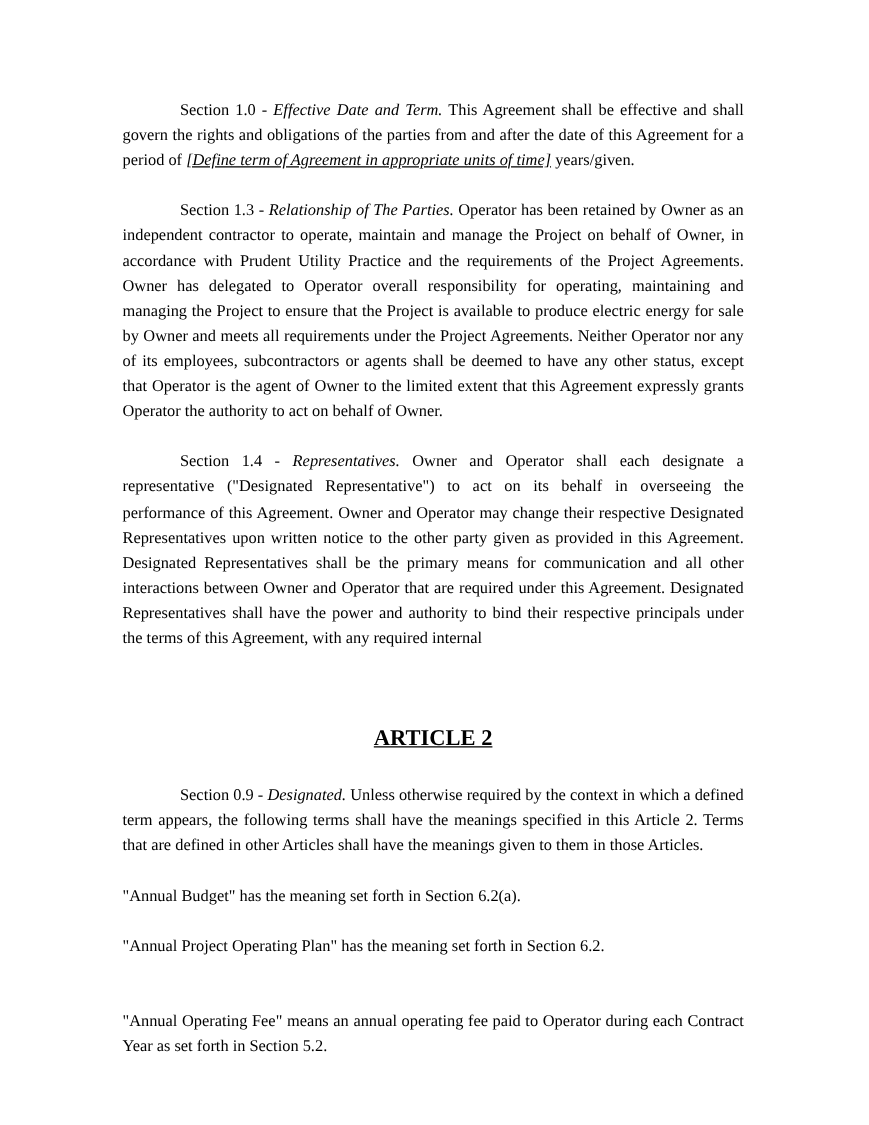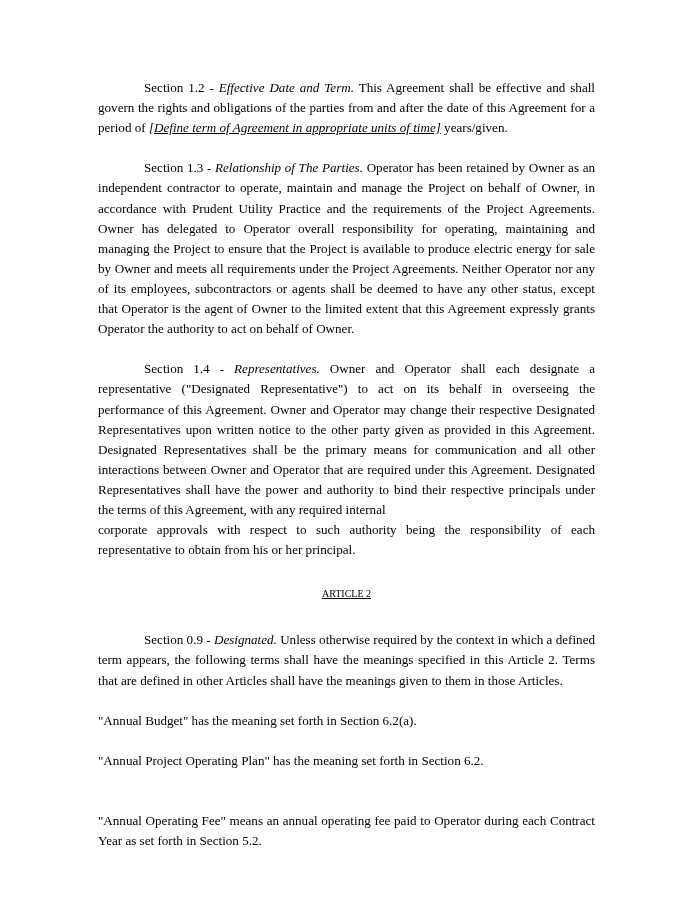--- a/index.html
+++ b/index.html
@@ -41,24 +41,25 @@
   p.spaced {
     margin-top: 20.1px;
   }
   p.spaced2 {
     margin-top: 26px;
   }
   p.spaced3 {
     margin-top: 40px;
   }
   .heading-block {
-    margin-top: 24px;
+    margin-top: 60px;
     text-align: center;
-    font-size: 10px;
+    font-size: 18px;
     line-height: 20.1px;
+    font-weight: bold;
   }
   .heading-line {
     display: block;
   }
   .uline {
     text-decoration: underline;
   }
   .sec-title {
     font-style: italic;
     margin-top: 32px;
@@ -69,27 +70,26 @@
     text-decoration: underline;
     white-space: nowrap;
   }
 </style>
 </head>
 <body>
 
 <div class="page">
   <div class="content">
 
-    <p class="para indent"><span>Section 1.2 - </span><span class="sec-title">Effective Date and Term.</span><span>  This Agreement shall be effective and shall govern the rights and obligations of the parties from and after the date of this Agreement for a period of </span><span class="fill-in"> [Define term of Agreement in appropriate units of time]</span><span> years/given.</span></p>
+    <p class="para indent"><span>Section 1.0 - </span><span class="sec-title">Effective Date and Term.</span><span>  This Agreement shall be effective and shall govern the rights and obligations of the parties from and after the date of this Agreement for a period of </span><span class="fill-in"> [Define term of Agreement in appropriate units of time]</span><span> years/given.</span></p>
 
     <p class="para indent spaced"><span>Section 1.3 - </span><span class="sec-title">Relationship of The Parties.</span><span>  Operator has been retained by Owner as an independent contractor to operate, maintain and manage the Project on behalf of Owner, in accordance with Prudent Utility Practice and the requirements of the Project Agreements.  Owner has delegated to Operator overall responsibility for operating, maintaining and managing the Project to ensure that the Project is available to produce electric energy for sale by Owner and meets all requirements under the Project Agreements.  Neither Operator nor any of its employees, subcontractors or agents shall be deemed to have any other status, except that Operator is the agent of Owner to the limited extent that this Agreement expressly grants Operator the authority to act on behalf of Owner.</span></p>
 
     <p class="para indent spaced"><span>Section 1.4 - </span><span class="sec-title">Representatives.</span><span>  Owner and Operator shall each designate a representative ("Designated Representative") to act on its behalf in overseeing the performance of this Agreement.  Owner and Operator may change their respective Designated Representatives upon written notice to the other party given as provided in this Agreement.  Designated Representatives shall be the primary means for communication and all other interactions between Owner and Operator that are required under this Agreement.  Designated Representatives shall have the power and authority to bind their respective principals under the terms of this Agreement, with any required internal</span></p>
 
-    <p class="para">corporate approvals with respect to such authority being the responsibility of each representative to obtain from his or her principal.</p>
 
     <div class="heading-block">
       <span class="heading-line uline">ARTICLE 2</span>
     </div>
 
     <p class="para indent spaced2"><span>Section 0.9 - </span><span class="sec-title">Designated.</span><span>  Unless otherwise required by the context in which a defined term appears, the following terms shall have the meanings specified in this Article 2.  Terms that are defined in other Articles shall have the meanings given to them in those Articles.</span></p>
 
     <p class="para spaced">"Annual Budget" has the meaning set forth in Section 6.2(a).</p>
 
     <p class="para spaced">"Annual Project Operating Plan" has the meaning set forth in Section 6.2.</p>

